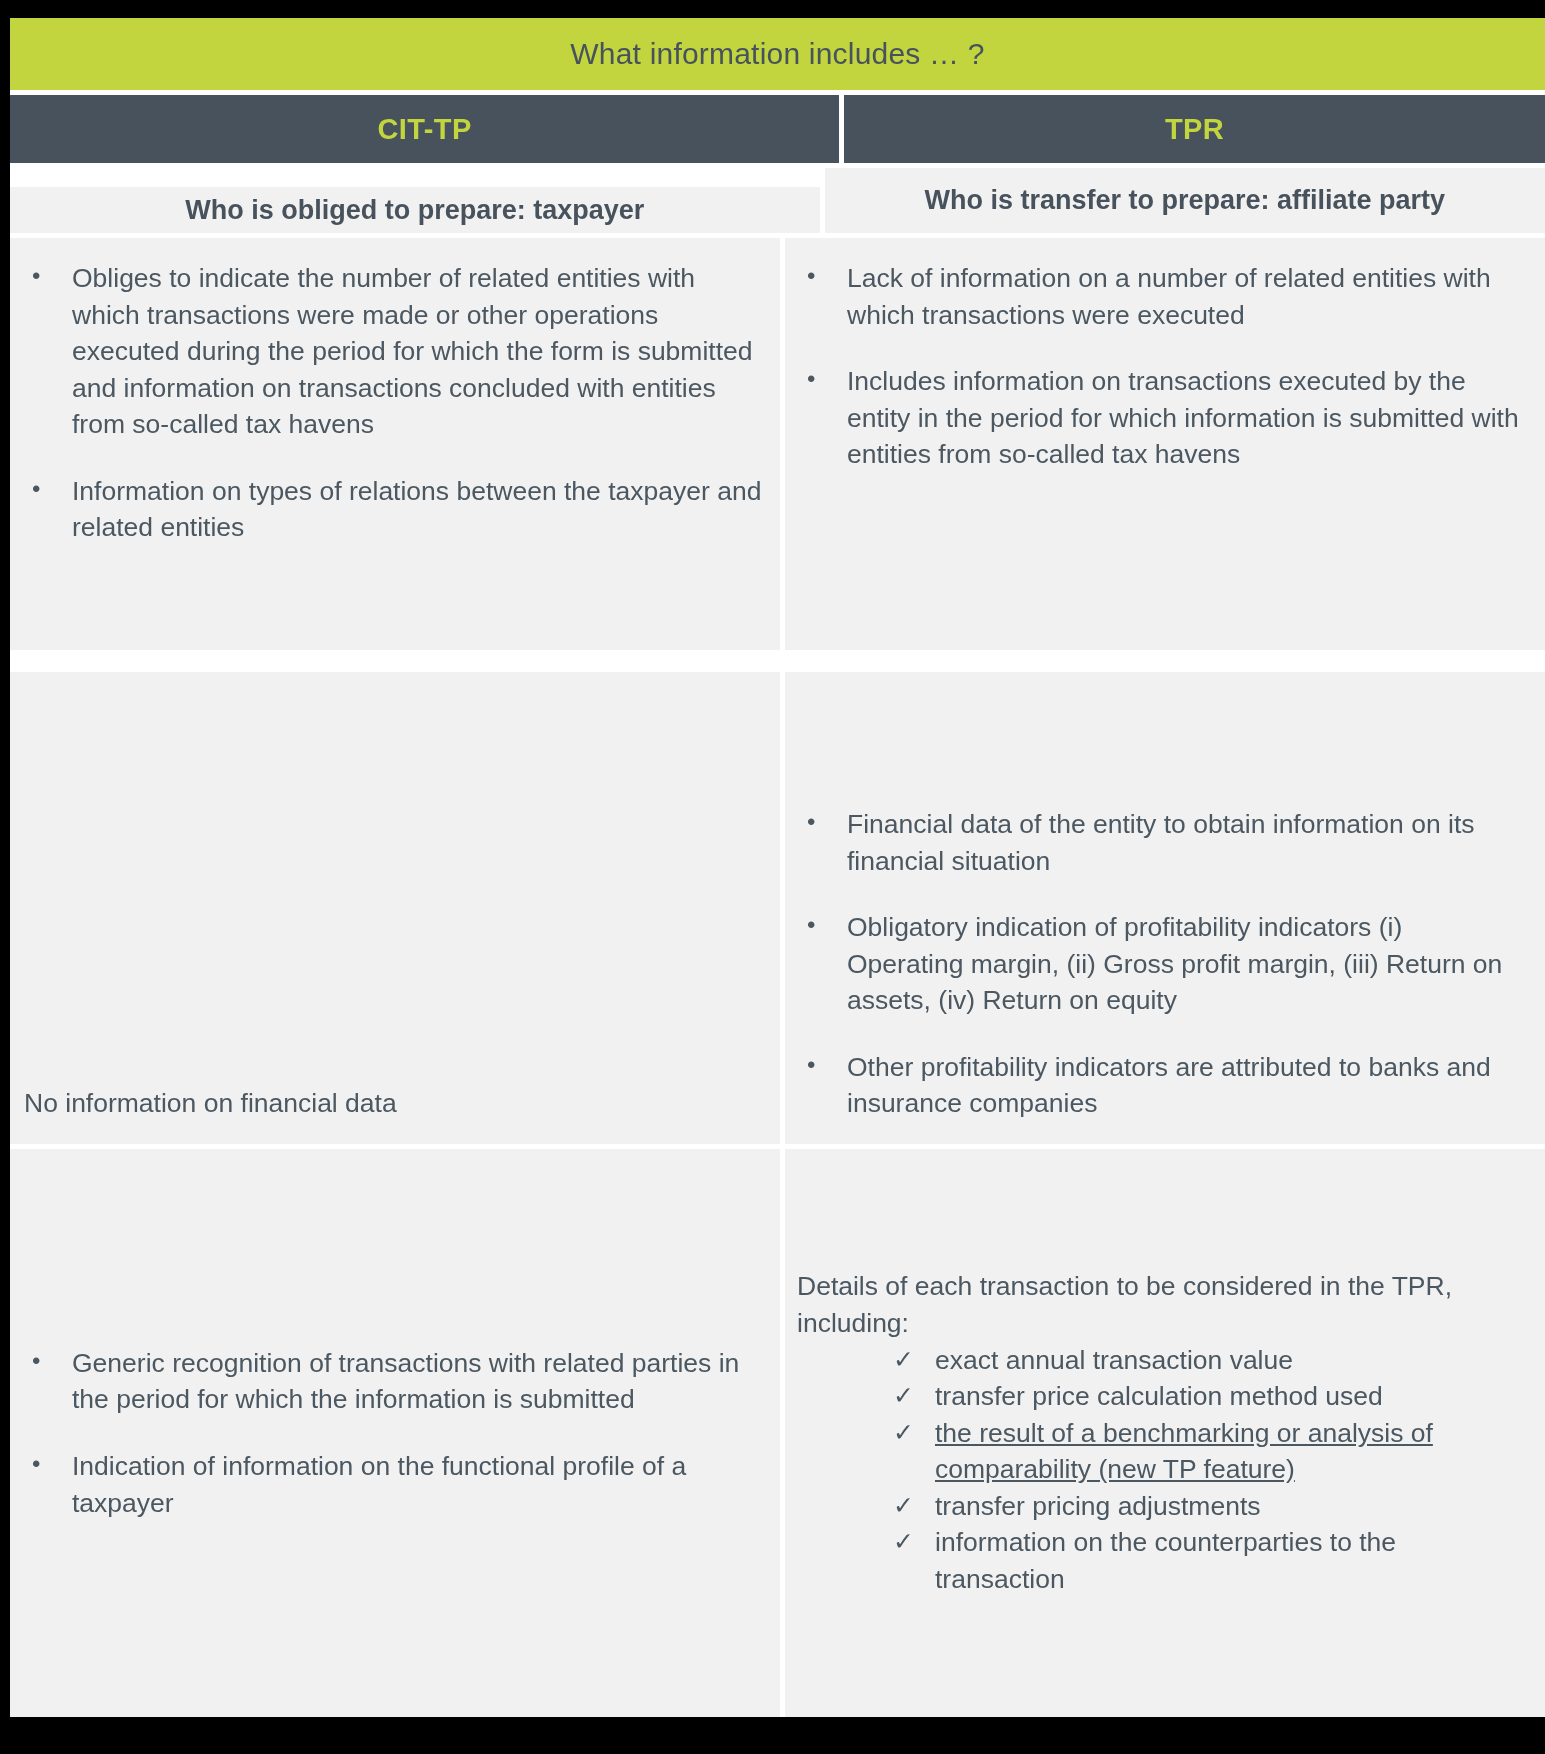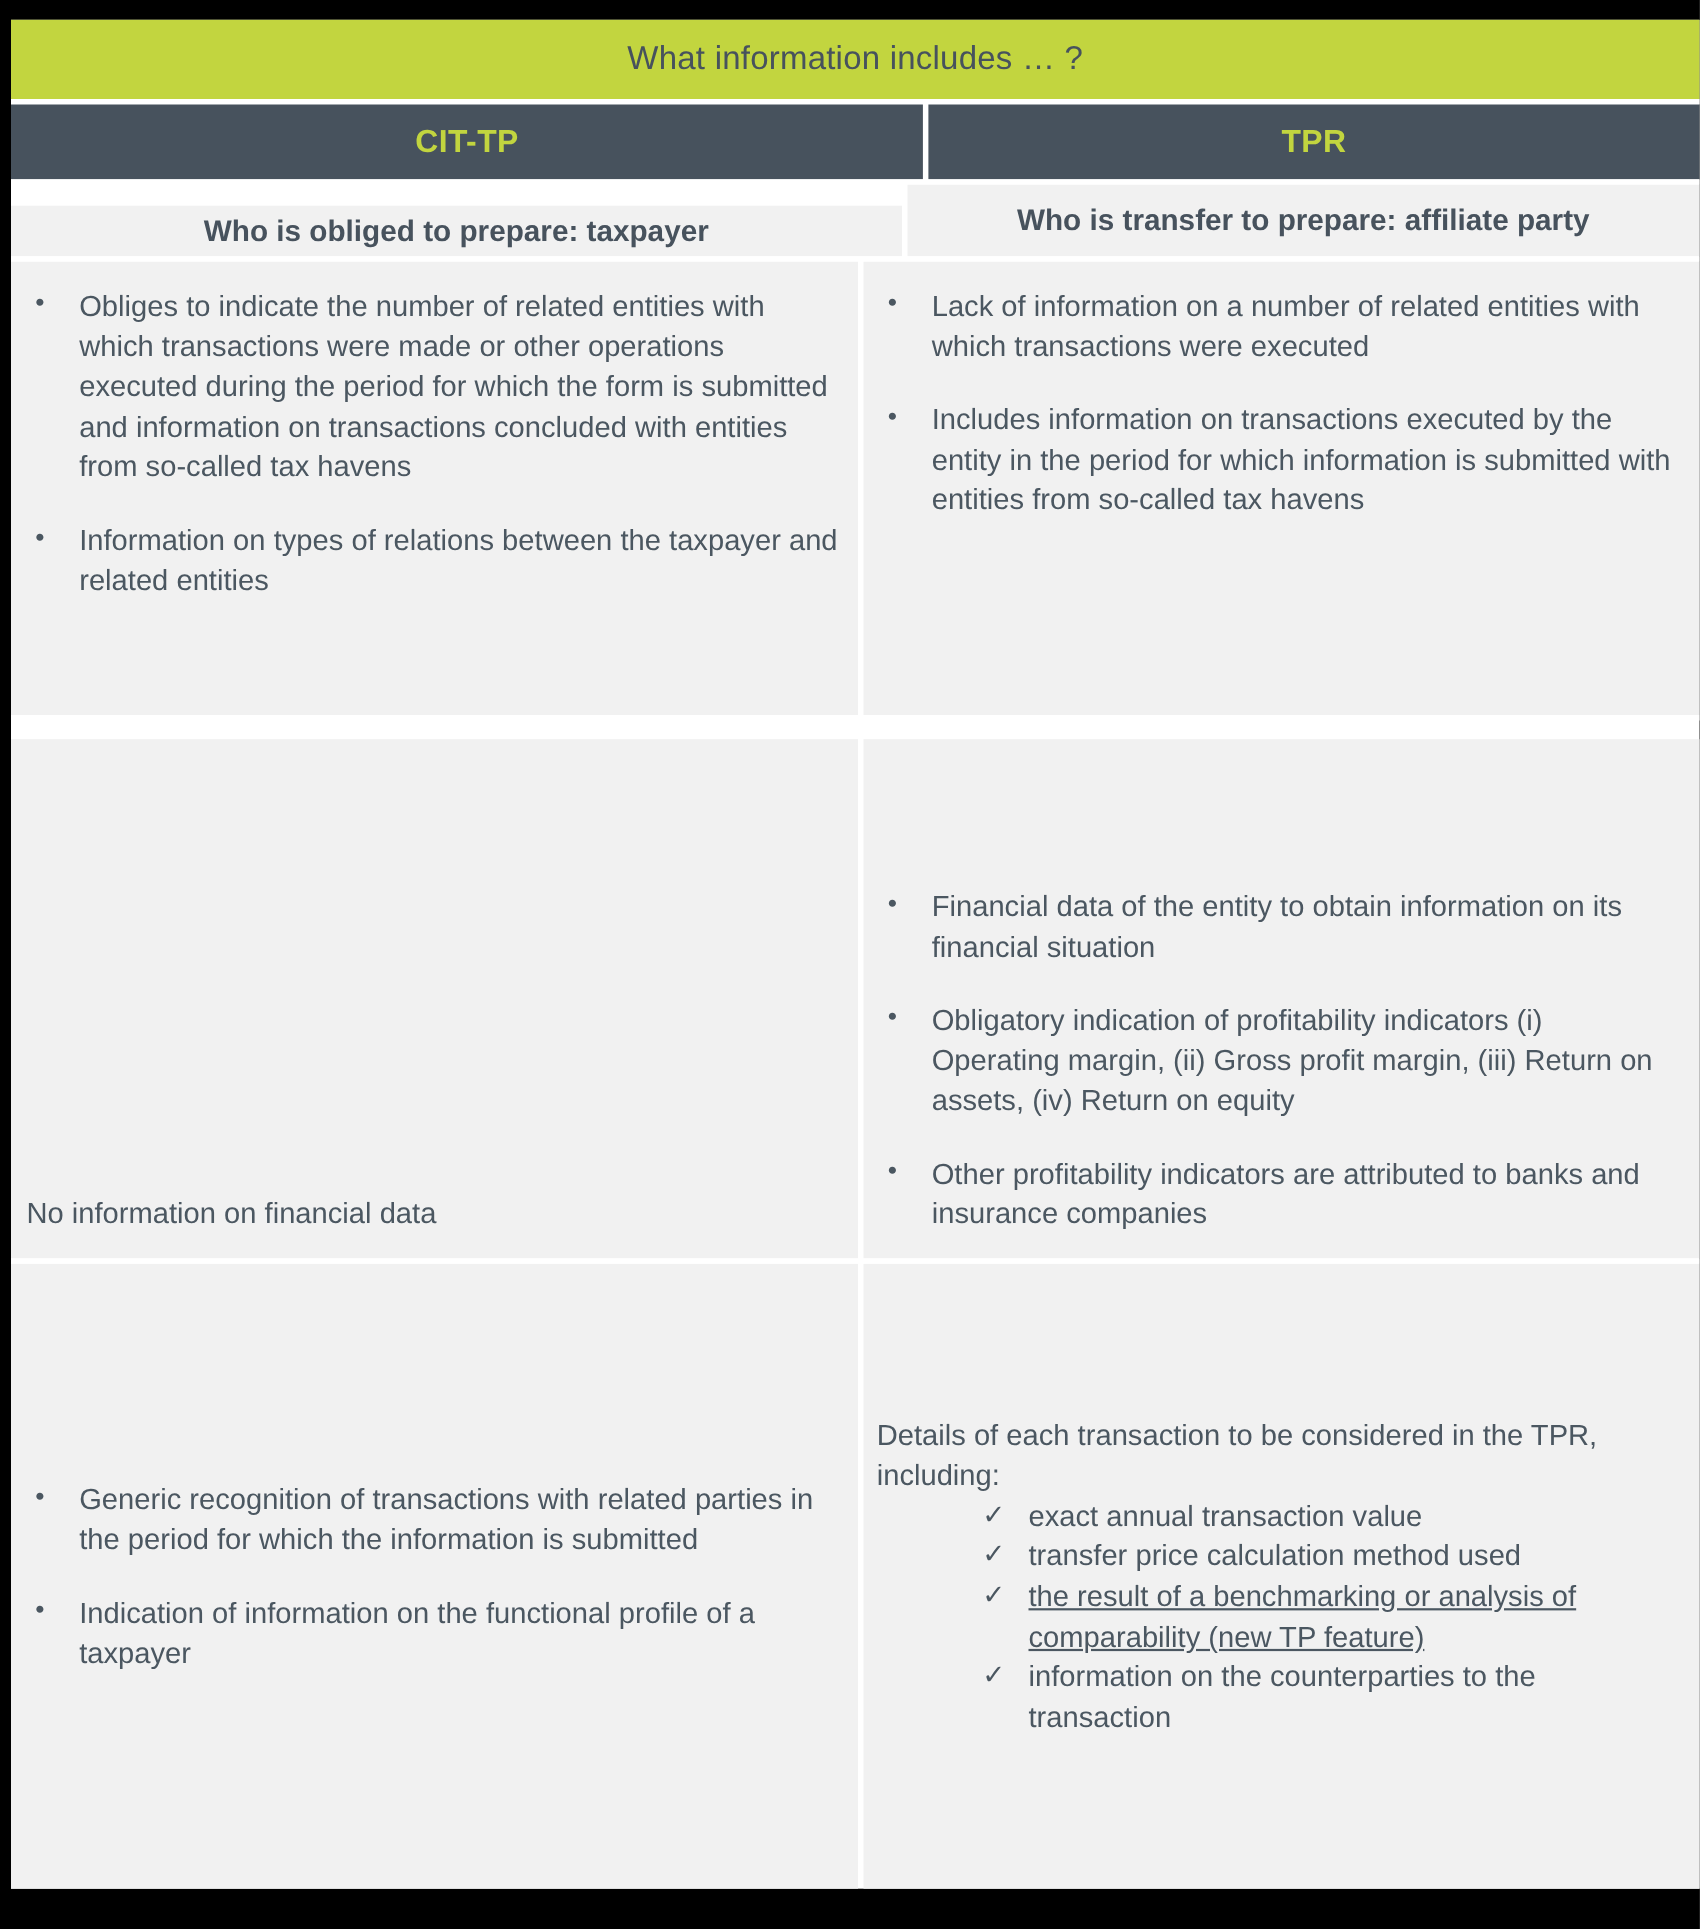--- a/index.html
+++ b/index.html
@@ -233,19 +233,20 @@
           <li><span>Generic recognition of transactions with related parties in the period for which the information is submitted</span></li>
           <li><span>Indication of information on the functional profile of a taxpayer</span></li>
         </ul>
       </div>
       <div class="cell right">
         <div class="lead-text">Details of each transaction to be considered in the TPR, including:</div>
         <ul class="checks">
           <li><span>exact annual transaction value</span></li>
           <li><span>transfer price calculation method used</span></li>
           <li class="underlined"><span>the result of a benchmarking or analysis of comparability (new TP feature)</span></li>
+          <li><span>transfer pricing adjustments</span></li>
           <li><span>information on the counterparties to the transaction</span></li>
         </ul>
       </div>
     </div>
 
   </div>
 </div>
 
 </body></html>

